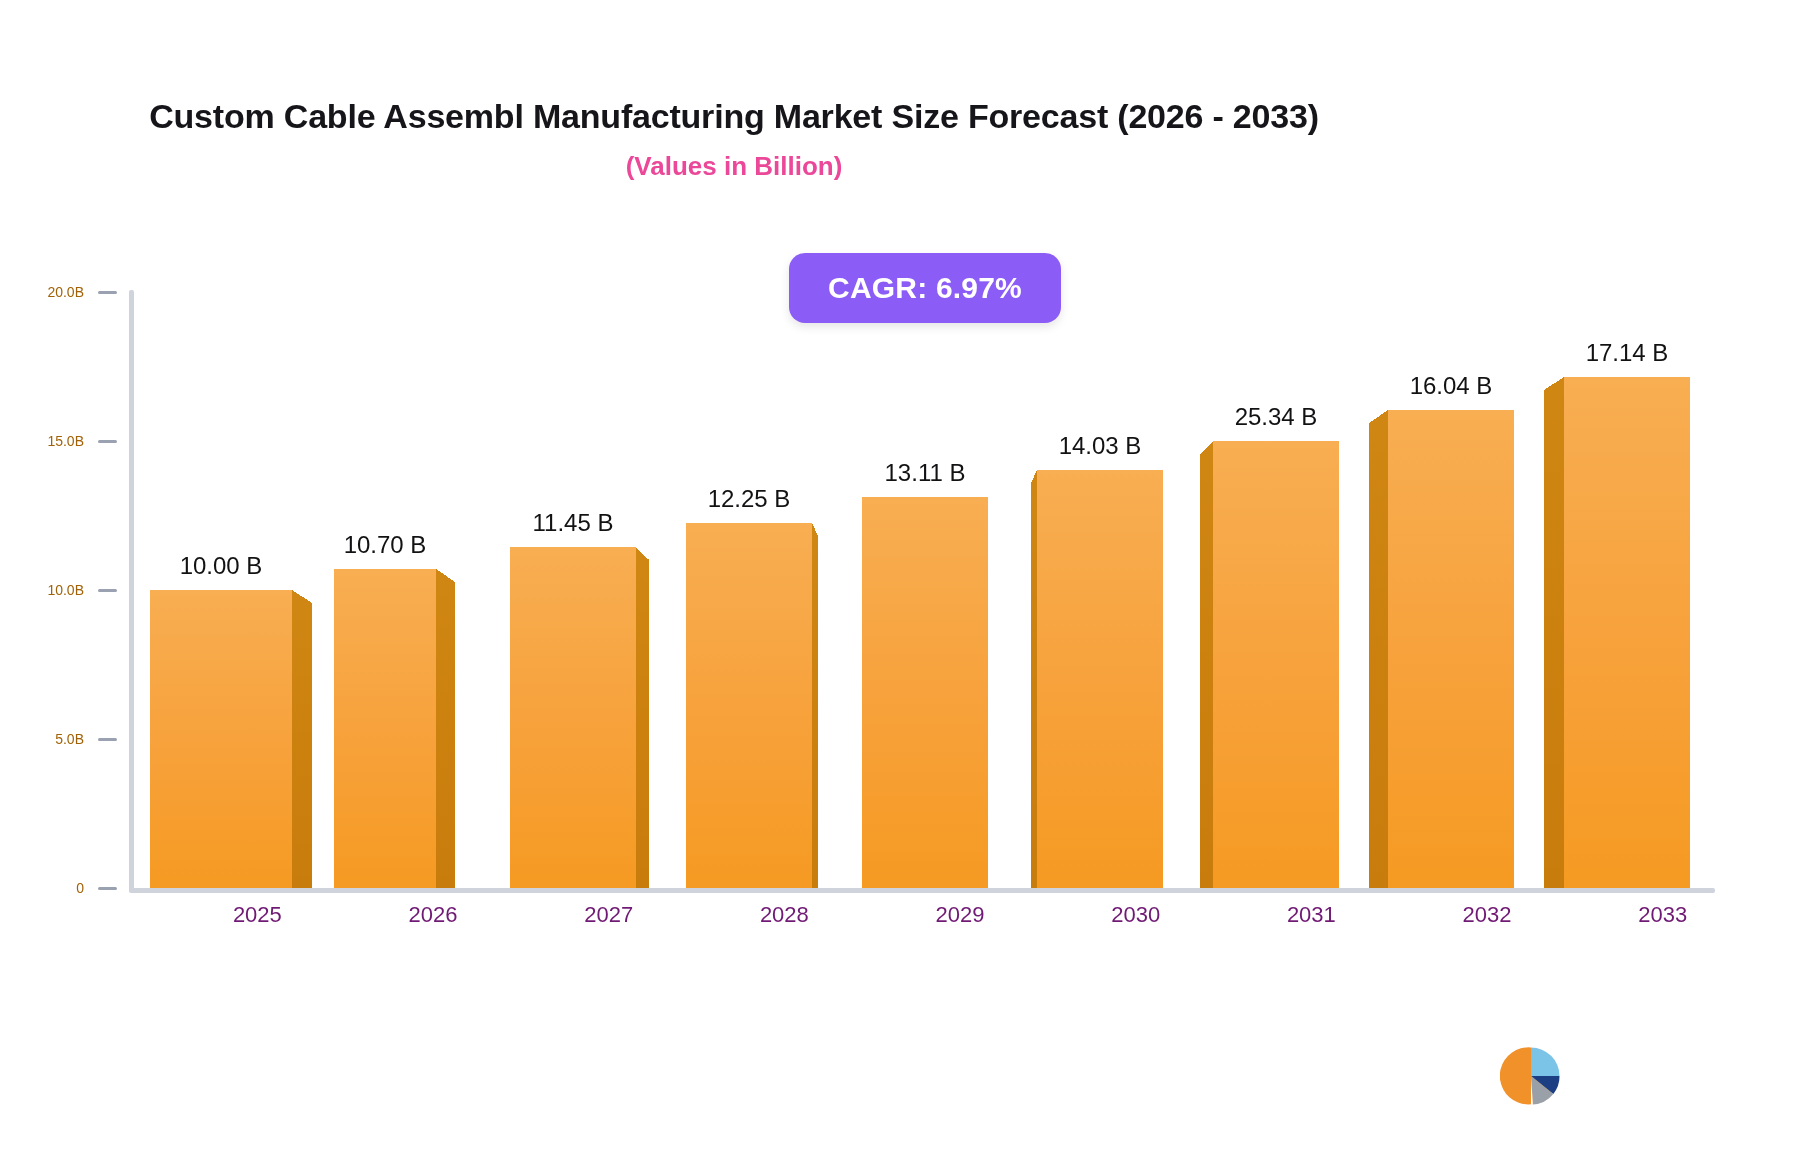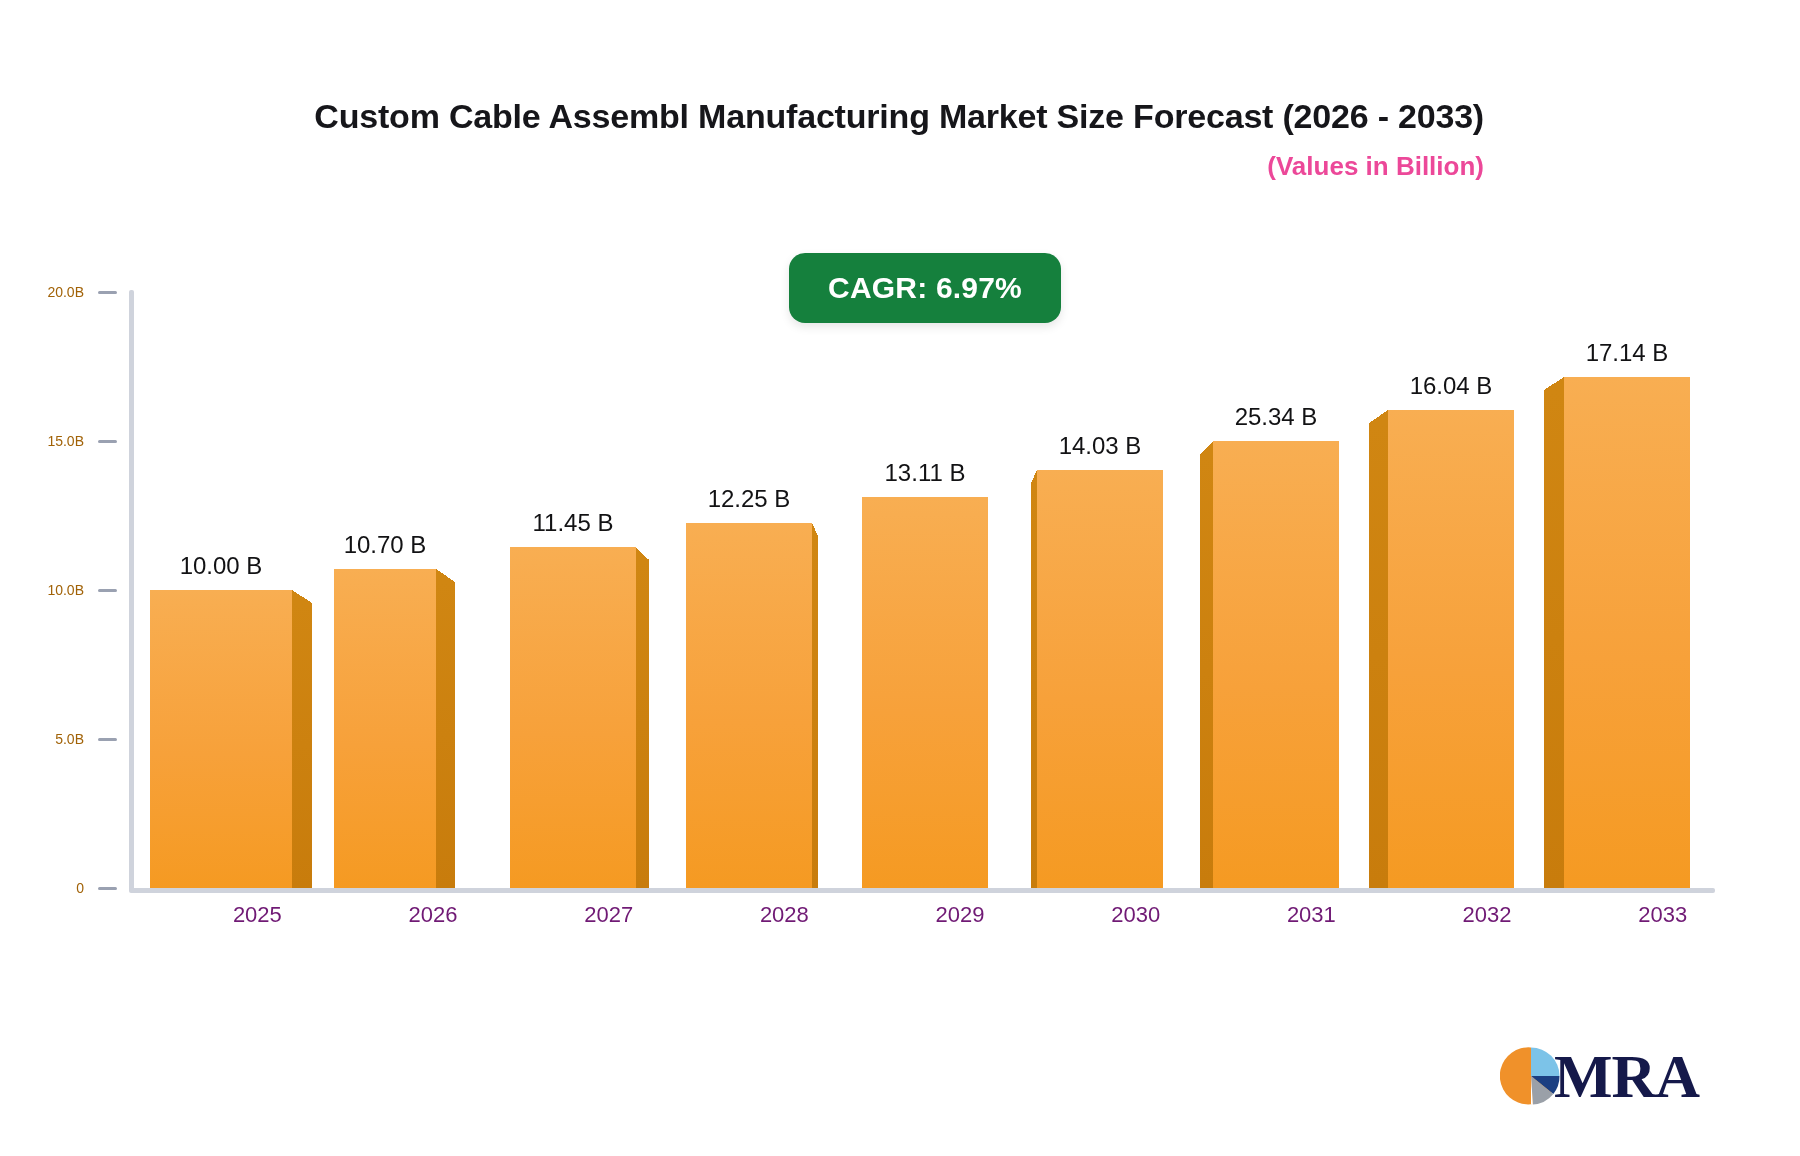--- a/index.html
+++ b/index.html
@@ -18,23 +18,23 @@
   .chart-card {
     position: absolute;
     left: 0; top: 0;
     width: 1800px; height: 1156px;
     background: #ffffff;
   }
 
   
   .title-block {
     position: absolute;
-    left: 16px; top: 96px;
+    left: 0; top: 96px;
     width: 1468px;
-    text-align: right;
+    text-align: center;
   }
   .chart-title {
     font-size: 34px;
     font-weight: bold;
     color: #16161a;
     letter-spacing: -0.2px;
     line-height: 1.2;
     margin: 0;
     white-space: nowrap;
   }
@@ -44,21 +44,21 @@
     font-weight: bold;
     color: #ec4899;
     line-height: 1.2;
   }
 
   
   .cagr-badge {
     position: absolute;
     left: 789px; top: 253px;
     width: 272px; height: 70px;
-    background: #15803d;
+    background: #8b5cf6;
     border-radius: 16px;
     display: flex;
     align-items: center;
     justify-content: center;
     box-shadow: 0 4px 10px rgba(0,0,0,0.10);
   }
   .cagr-badge-text {
     color: #ffffff;
     font-size: 30px;
     font-weight: bold;
@@ -295,16 +295,15 @@
   </div>
 
   <div class="logo">
     <svg class="logo-mark" viewBox="0 0 100 100">
       <path d="M50 50 L50 4 A46 46 0 1 0 86 72 Z" fill="#F0912A"></path>
       <path d="M50 50 L96 50 A46 46 0 0 0 50 4 Z" fill="#7CC3E8"></path>
       <path d="M50 50 L86 79 A46 46 0 0 0 96 50 Z" fill="#1B3F82"></path>
       <path d="M50 50 L53 96 A46 46 0 0 0 86 79 Z" fill="#9AA0A8"></path>
       <path d="M50 50 L50 96 A46 46 0 0 0 53 96 Z" fill="#ffffff"></path>
     </svg>
-    <span class="logo-text">MRA</span>
   </div>
 
 </div>
 
 </body></html>

